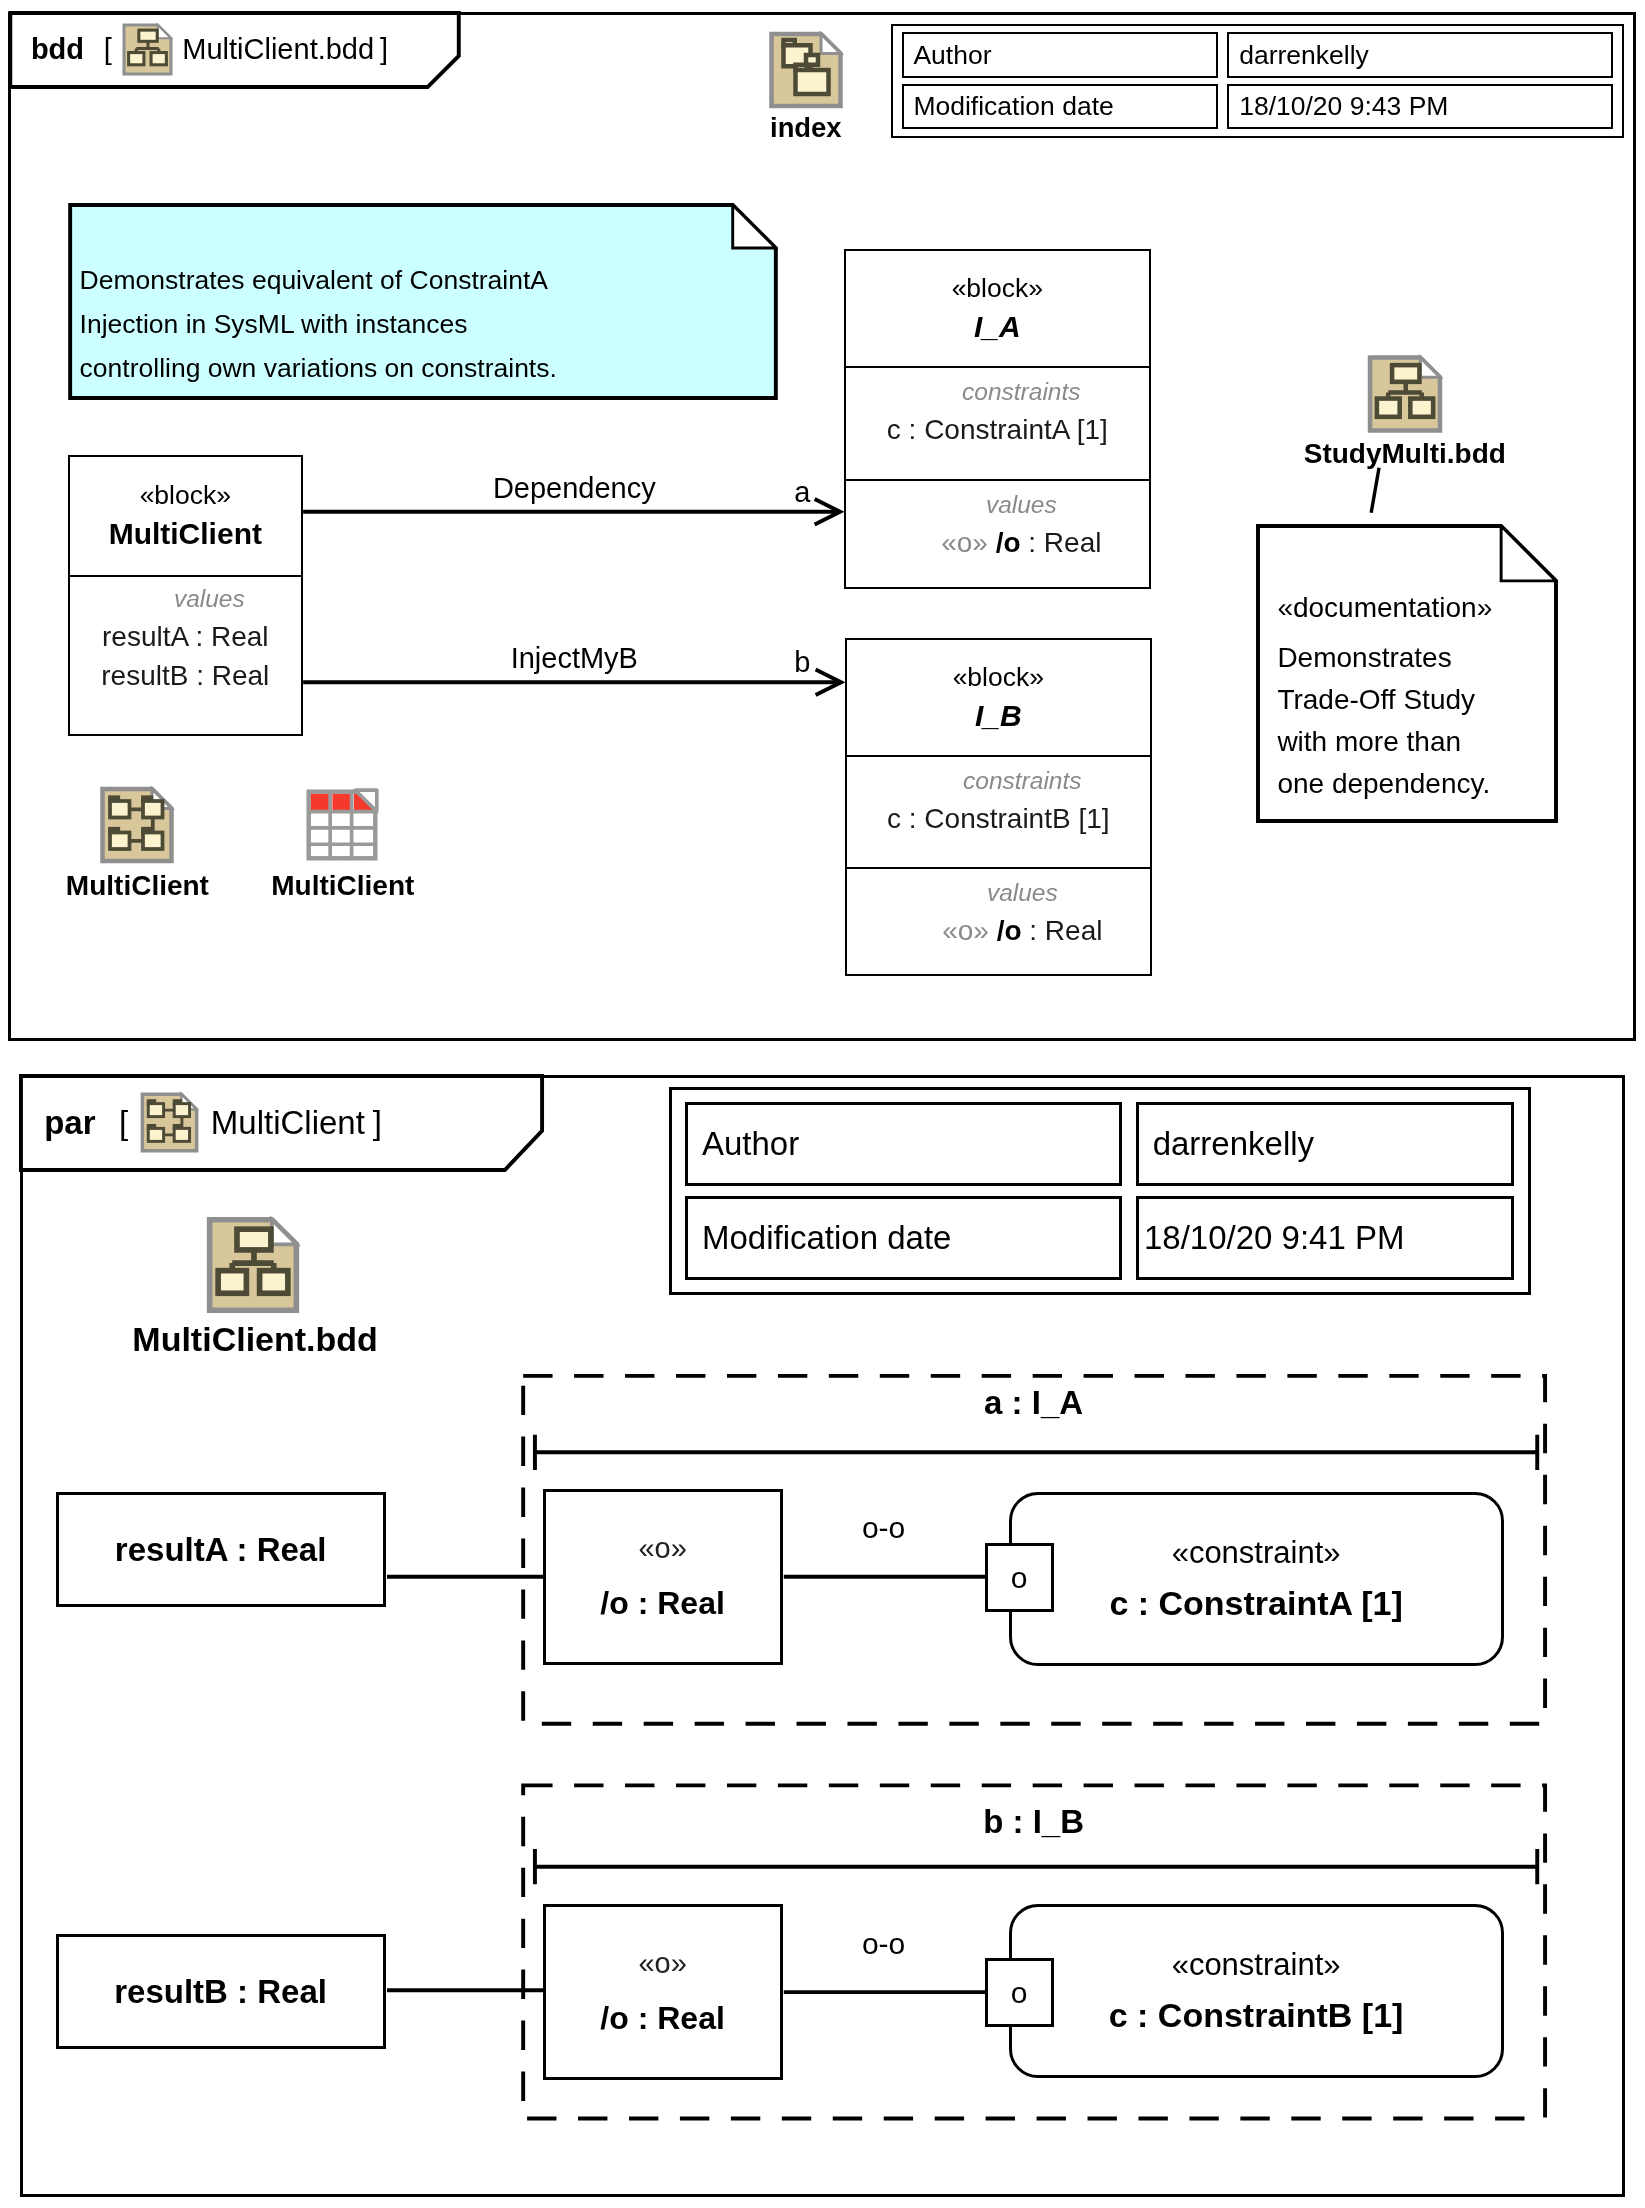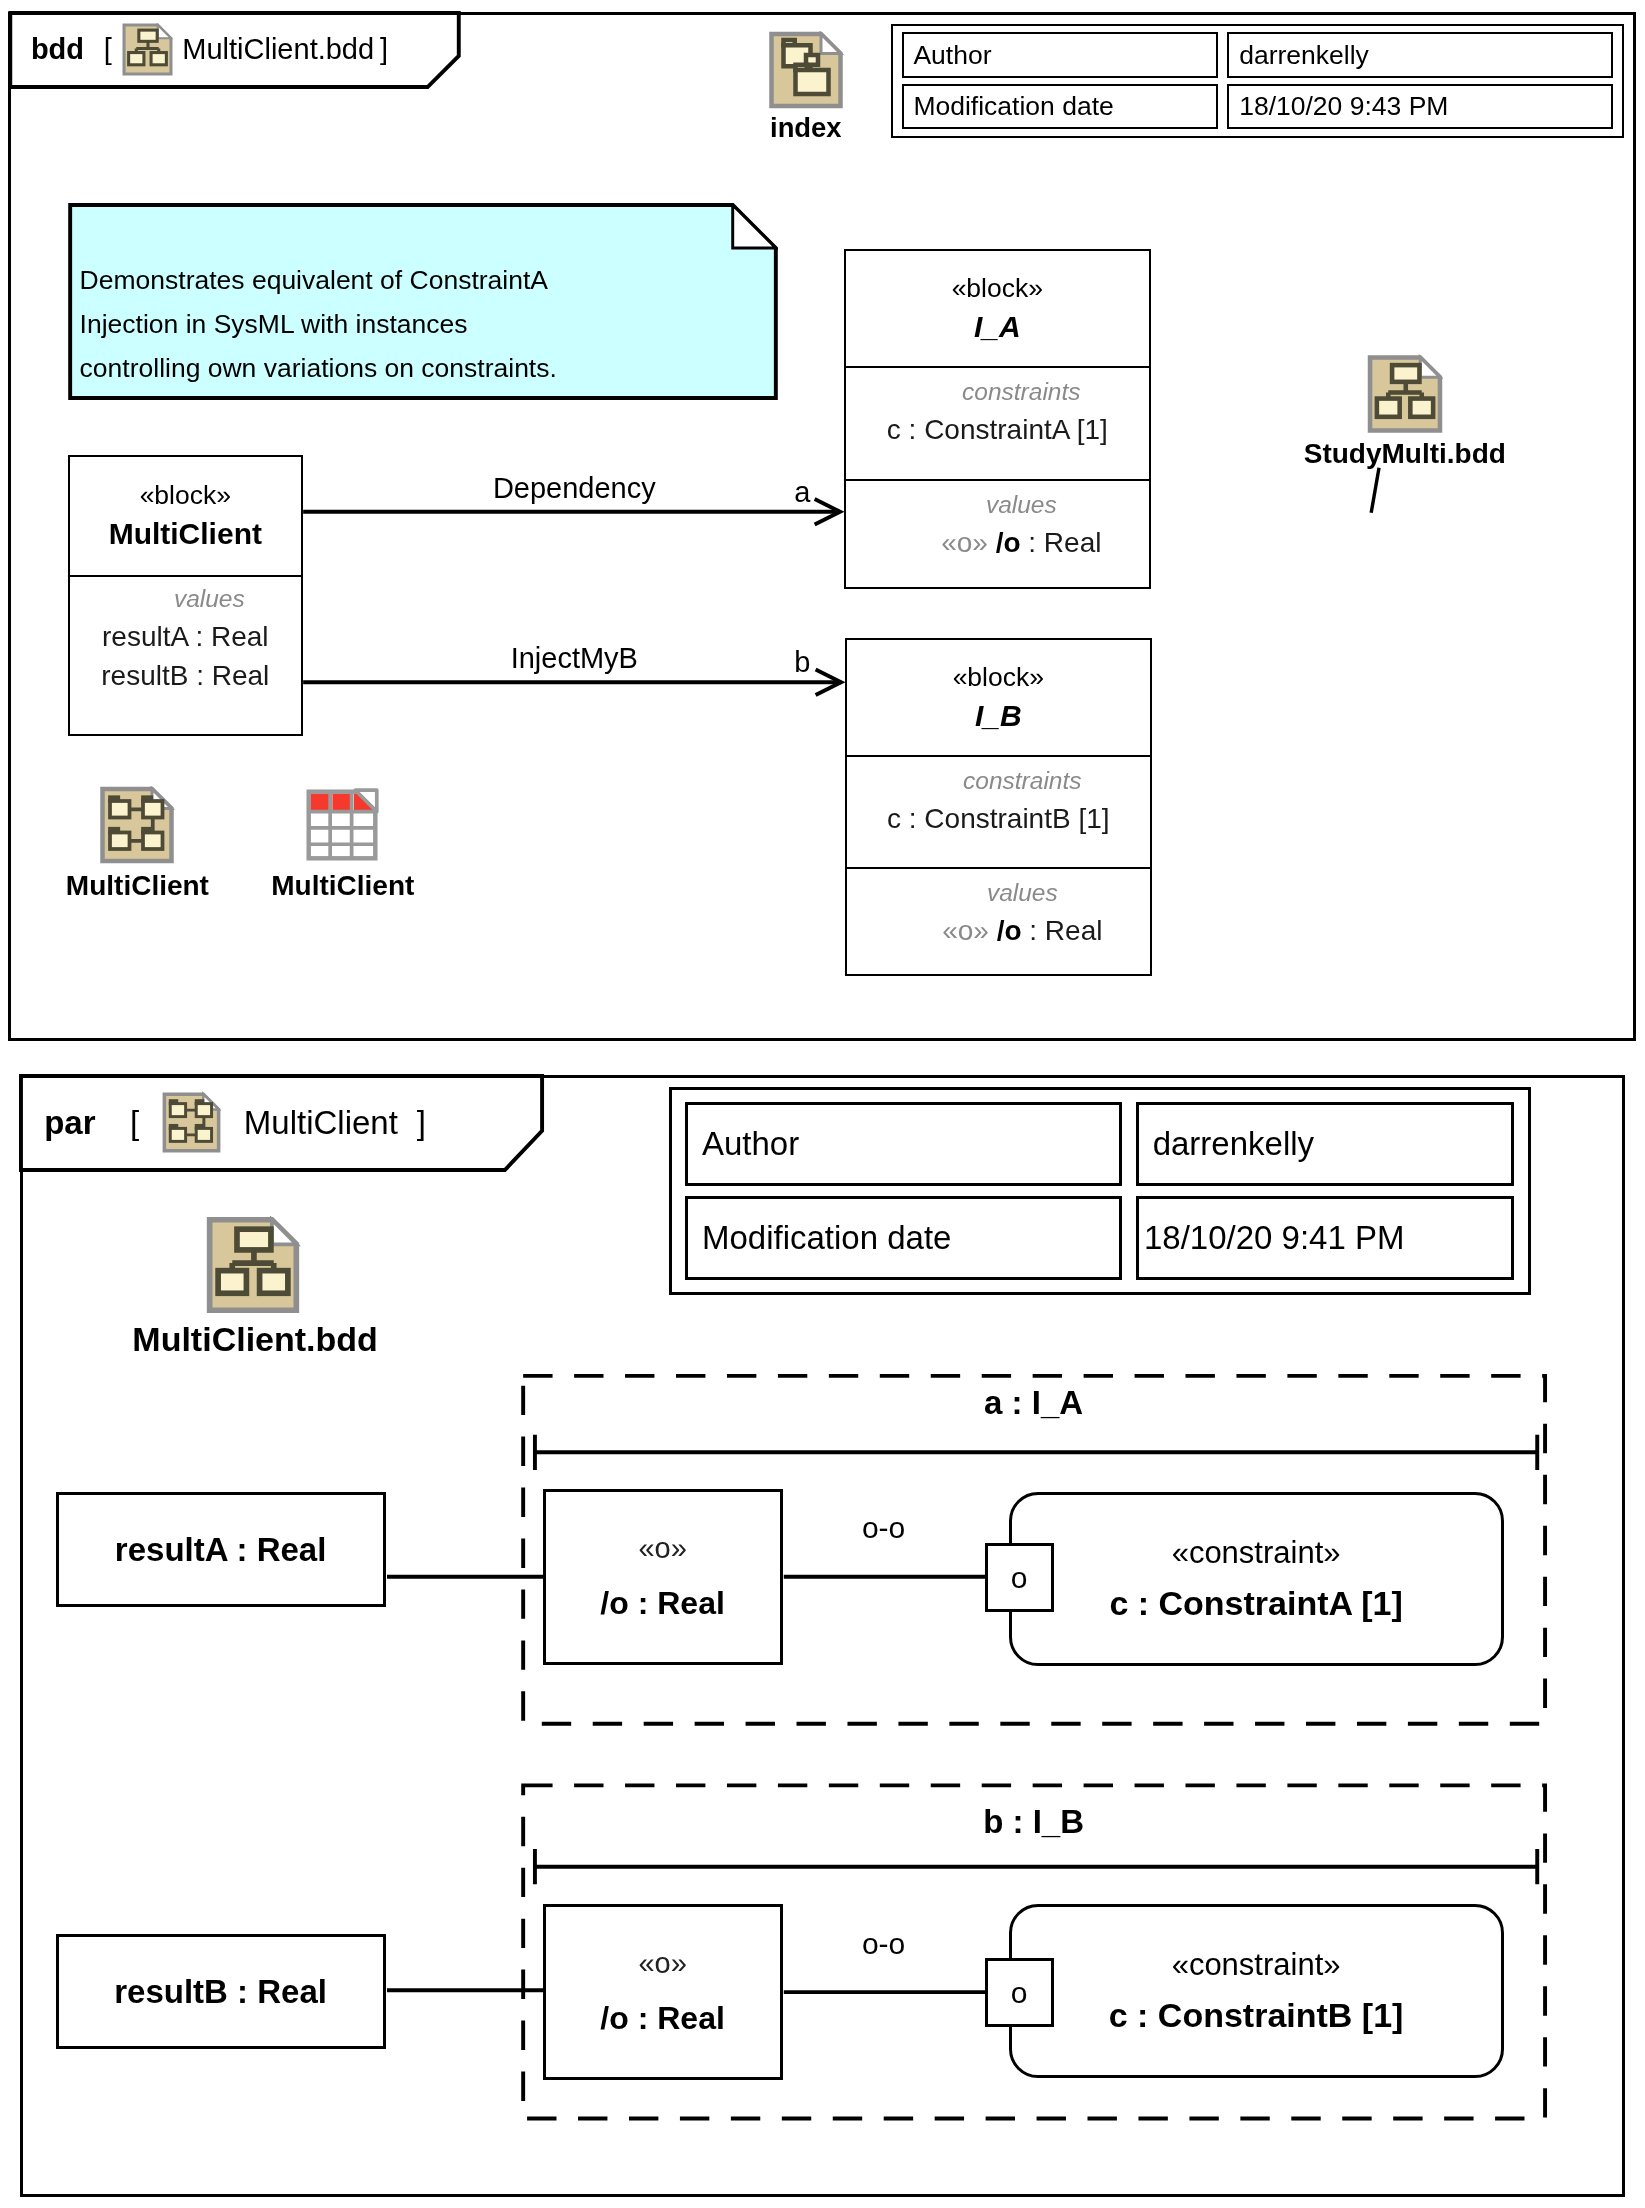--- a/index.html
+++ b/index.html
@@ -186,20 +186,33 @@
       <g fill="#FBF3CE" stroke="#4D4A36" stroke-width="6">
         <path d="M51,34 V50 M28,50 H72 M28,50 V58 M72,50 V58" fill="none"></path>
         <rect x="33" y="14" width="36" height="22"></rect>
         <rect x="13" y="58" width="30" height="24"></rect>
         <rect x="57" y="58" width="30" height="24"></rect>
       </g>
     </svg>
   </div>
   <div class="iconlbl" style="left:1247px; top:423px; width:294px; font-size:28px;">StudyMulti.bdd</div>
 
+  <div class="abs" style="left:1245px; top:509px; width:302px; height:299px;">
+    <svg width="302" height="299" viewBox="0 0 308 305">
+      <path d="M2,2 H250 L306,58 V303 H2 Z" fill="#FFF" stroke="#000" stroke-width="4"></path>
+      <path d="M250,2 V58 H306 Z" fill="#FFF" stroke="#000" stroke-width="3"></path>
+    </svg>
+    <div class="notetext" style="left:21.6px; top:63px; width:265px; font-size:28px; line-height:42px;">
+      <div>«documentation»</div>
+      <div style="margin-top:7.8px;">Demonstrates</div>
+      <div>Trade-Off Study</div>
+      <div>with more than</div>
+      <div>one dependency.</div>
+    </div>
+  </div>
 </div>
 
 <div class="panel" style="left:19.6px; top:1075px; width:1605px; height:1122px;">
 
   <svg class="svgov" width="1598" height="1114" viewBox="0 0 1630 1137">
 
     <rect x="510" y="304" width="1043" height="355" fill="none" stroke="#000" stroke-width="4" stroke-dasharray="30 22"></rect>
     <path d="M522,382 H1545 M522,364 V400 M1545,364 V400" stroke="#000" stroke-width="4" fill="none"></path>
     <line x1="371" y1="509" x2="531" y2="509" stroke="#000" stroke-width="4"></line>
     <line x1="776" y1="509" x2="1006" y2="509" stroke="#000" stroke-width="4"></line>
@@ -207,21 +220,21 @@
     <rect x="510" y="722" width="1043" height="340" fill="none" stroke="#000" stroke-width="4" stroke-dasharray="30 22"></rect>
     <path d="M522,805 H1545 M522,787 V823 M1545,787 V823" stroke="#000" stroke-width="4" fill="none"></path>
     <line x1="371" y1="931" x2="531" y2="931" stroke="#000" stroke-width="4"></line>
     <line x1="776" y1="933" x2="1006" y2="933" stroke="#000" stroke-width="4"></line>
   </svg>
 
   <div class="abs" style="left:-3.9px; top:-3.9px; width:527px; height:98px;">
     <svg class="abs" width="527" height="98" viewBox="0 0 538 100" style="left:0;top:0;">
       <polygon points="2,2 534,2 534,58 496,98 2,98" fill="#fff" stroke="#000" stroke-width="4"></polygon>
     </svg>
-    <div class="abs tabtxt" style="left:25.5px; top:11.8px; height:74px; font-size:33px;gap:11px;">
+    <div class="abs tabtxt" style="left:25.5px; top:11.8px; height:74px; font-size:33px;">
       <span class="b">par</span>
       <span style="margin-left:23.5px;">[</span>
       <span style="display:inline-block; width:59px; height:63px; margin:0 11.8px;">
         <svg width="59" height="63" viewBox="0 0 100 104">
           <path d="M4,4 H70 L96,30 V100 H4 Z" fill="#D8C79B" stroke="#8F8F8F" stroke-width="6"></path>
           <path d="M70,4 V30 H96 Z" fill="#FFF" stroke="#8F8F8F" stroke-width="4"></path>
           <path d="M40,31 H58 M71,42 V62 M40,73 H58" stroke="#4D4A36" stroke-width="5" fill="none"></path>
           <g fill="#FBF3CE" stroke="#4D4A36" stroke-width="5">
             <rect x="14" y="15" width="11" height="5"></rect>
               <rect x="14" y="20" width="26" height="22"></rect>

